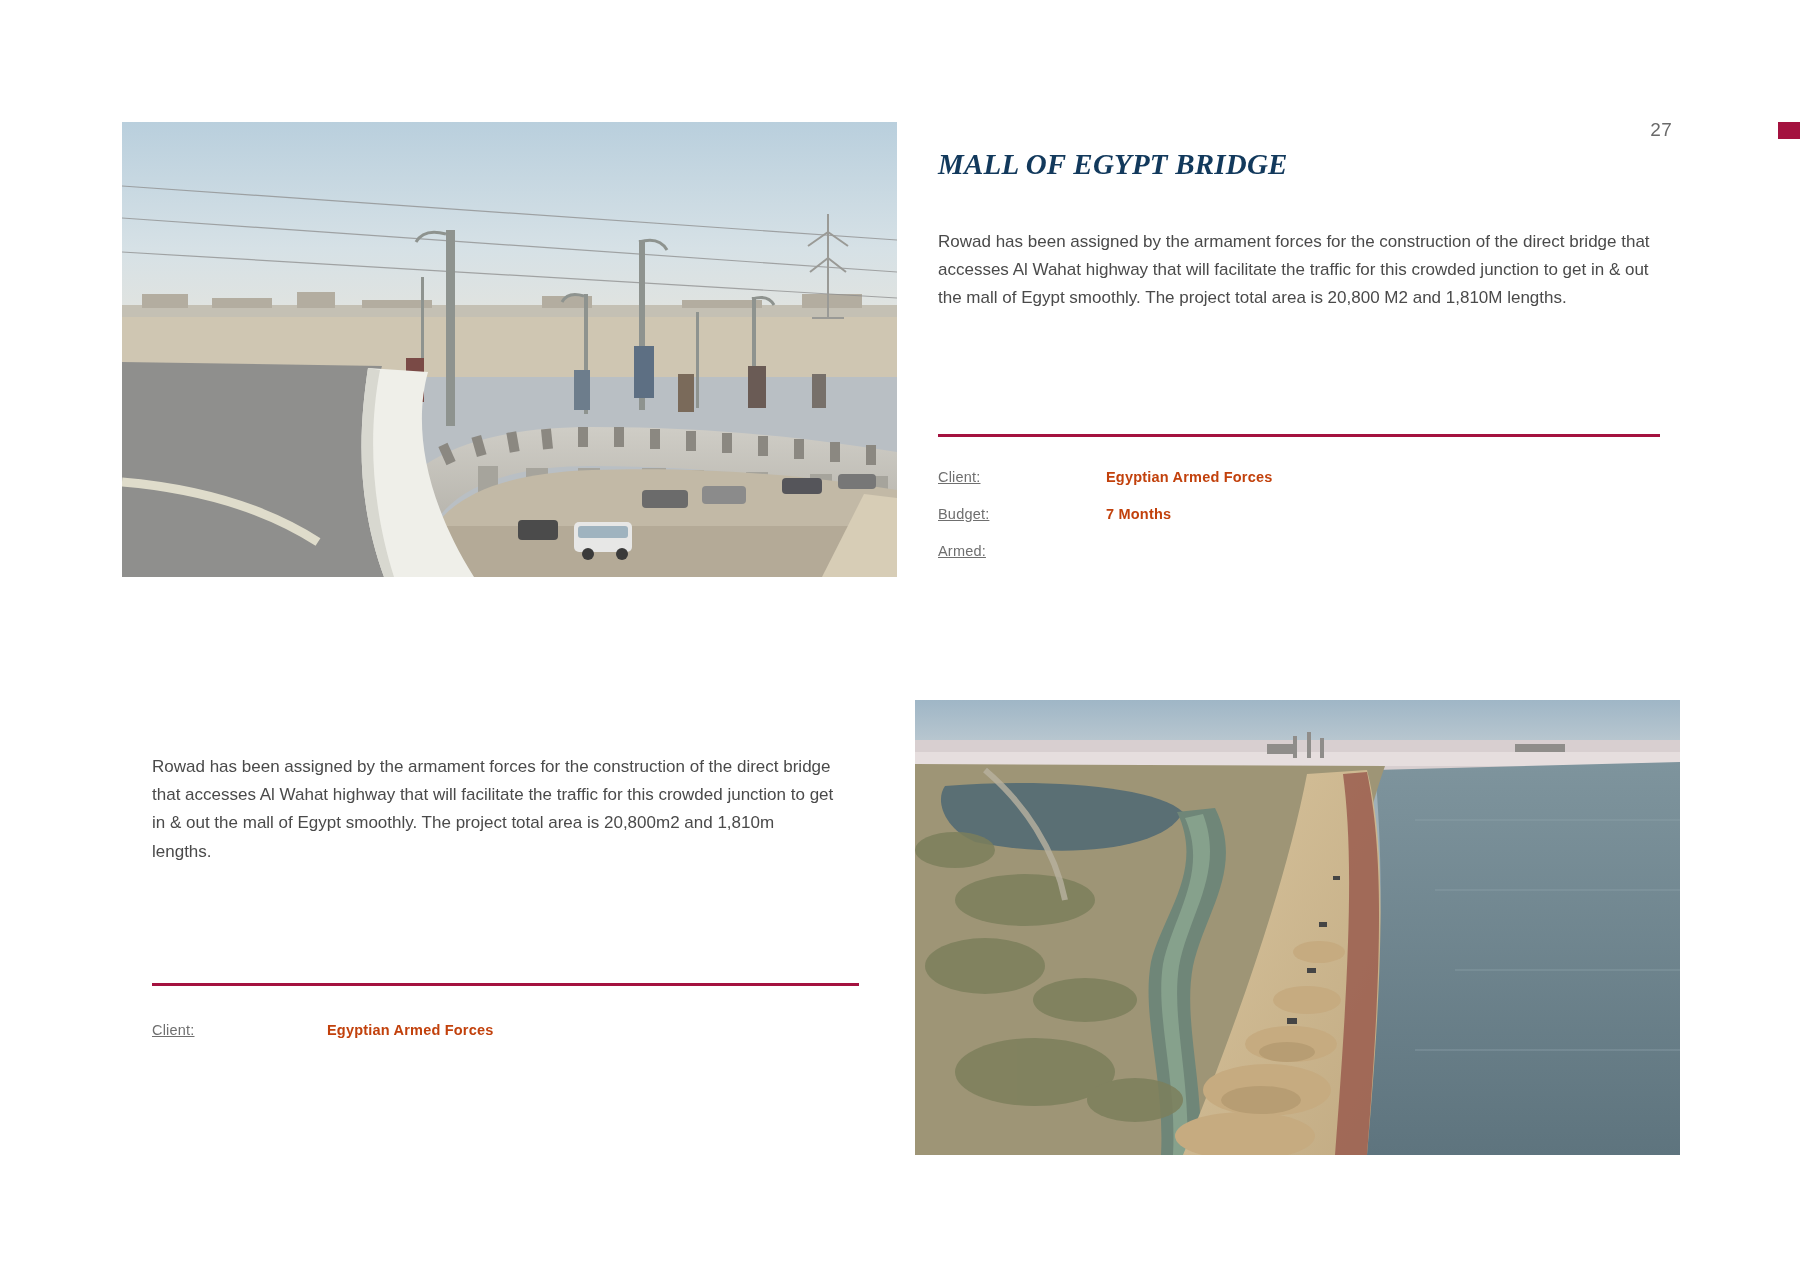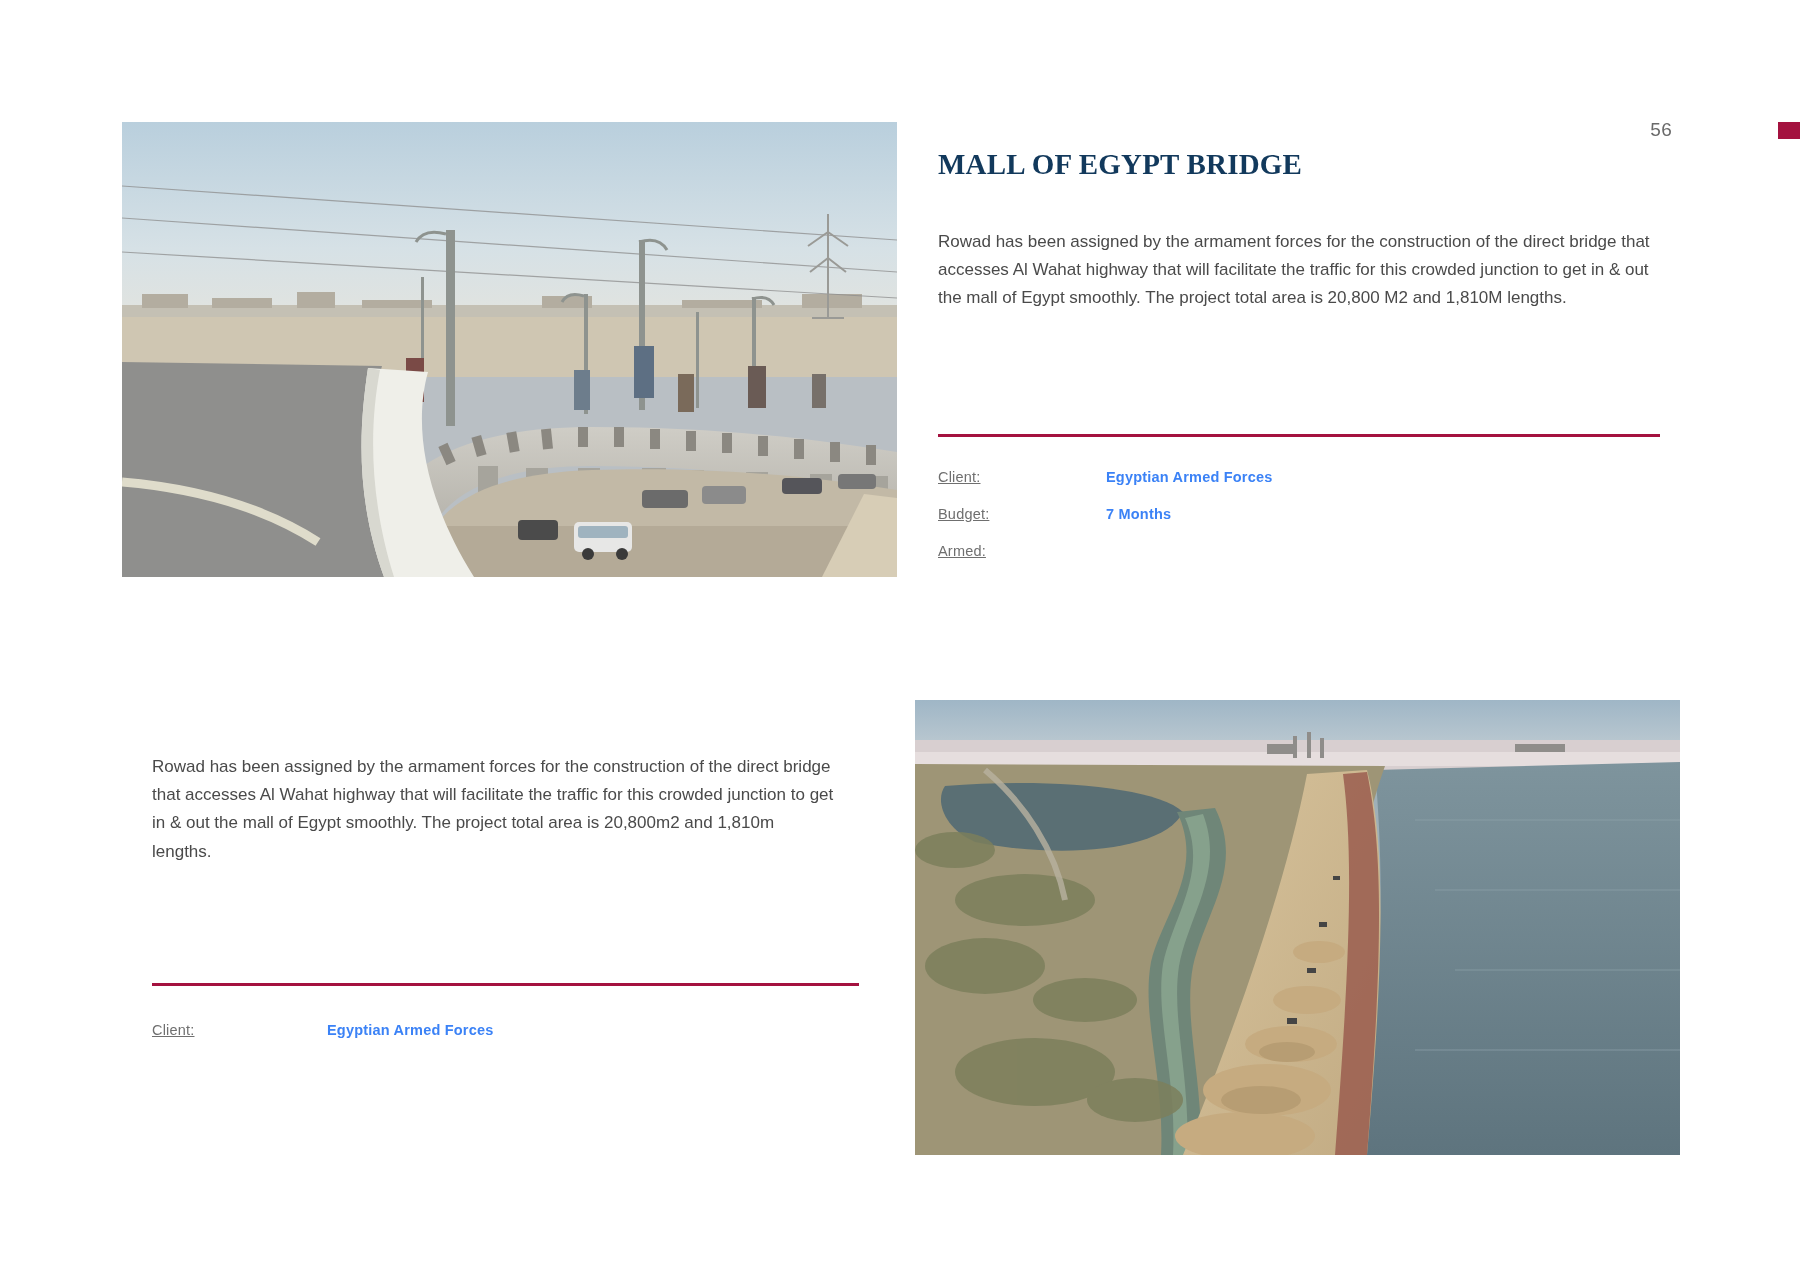--- a/index.html
+++ b/index.html
@@ -36,20 +36,21 @@
     top: 122px;
     right: 0px;
     width: 22px;
     height: 17px;
     background: #a4123f;
   }
 
   
   .proj-title {
     font-family: "Liberation Serif", serif;
+    font-style: italic;
     font-weight: bold;
     color: #12395c;
     font-size: 29px;
     letter-spacing: .2px;
     margin: 0;
   }
   .proj-body {
     font-size: 17px;
     line-height: 1.66;
     color: #4a4a4a;
@@ -65,21 +66,21 @@
     align-items: baseline;
     font-size: 14.5px;
   }
   .meta-label {
     color: #6f6f6f;
     letter-spacing: .2px;
     text-decoration: underline;
   }
   .meta-value {
     font-weight: bold;
-    color: #3b82f6;
+    color: #c2410c;
     letter-spacing: .2px;
   }
 
   
   .photo-bridge {
     position: absolute;
     left: 122px;
     top: 122px;
     width: 775px;
     height: 455px;
@@ -141,21 +142,21 @@
     background: #9fb0b8;
   }
 
   svg.photo-svg { display: block; width: 100%; height: 100%; }
 </style>
 </head>
 <body>
 
 <div class="page">
 
-  <div class="page-number">56</div>
+  <div class="page-number">27</div>
   <div class="accent-mark"></div>
 
   <div class="photo-bridge">
     <svg class="photo-svg" viewBox="0 0 775 455" preserveAspectRatio="none">
       <defs>
         <linearGradient id="sky1" x1="0" y1="0" x2="0" y2="1">
           <stop offset="0%" stop-color="#b9cfdd"></stop>
           <stop offset="60%" stop-color="#d6e1e6"></stop>
           <stop offset="100%" stop-color="#e4e4de"></stop>
         </linearGradient>

